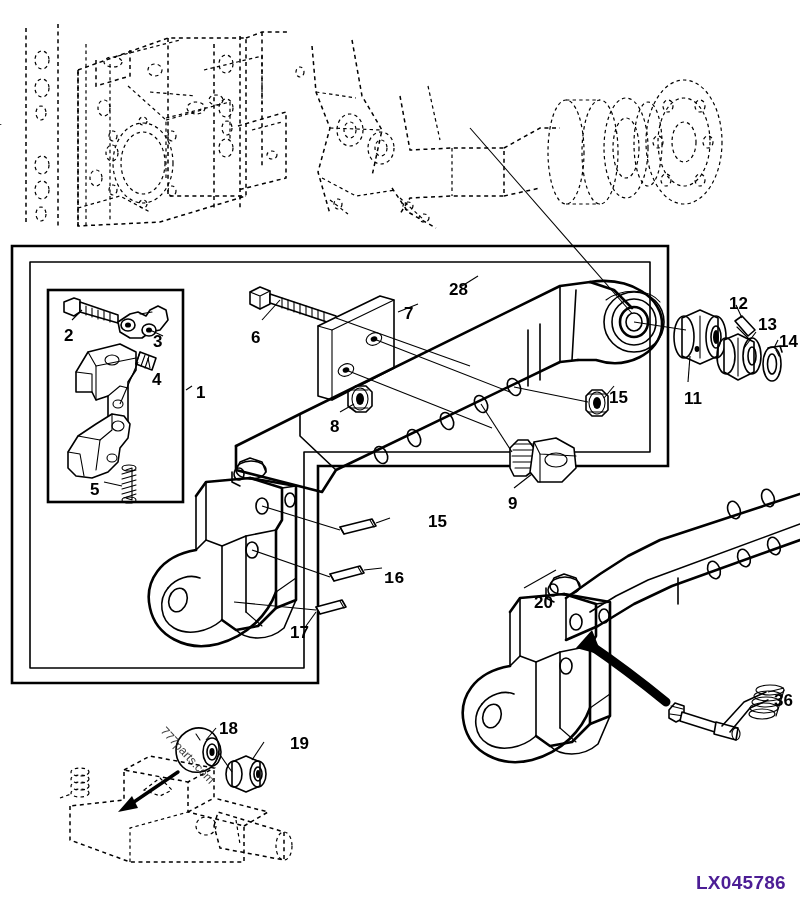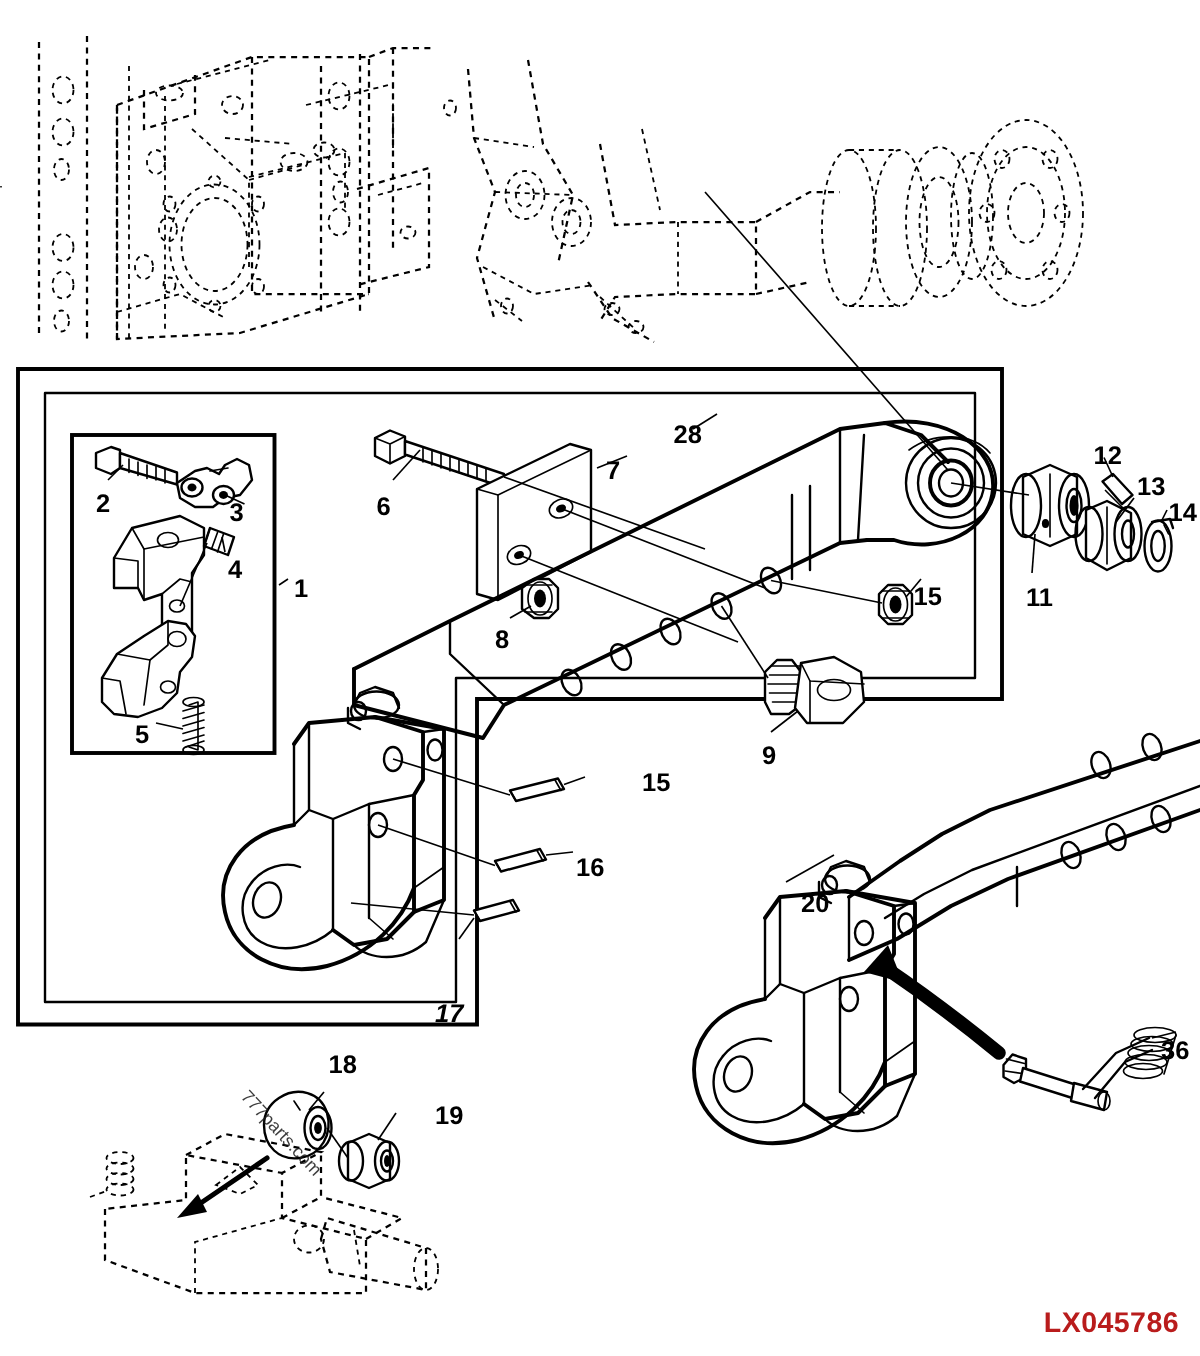--- a/index.html
+++ b/index.html
@@ -36,21 +36,21 @@
     user-select: none;
   }
   #drawing-number {
     position: absolute;
     right: 14px;
     bottom: 10px;
     font-family: "Liberation Sans", sans-serif;
     font-weight: bold;
     font-size: 19px;
     letter-spacing: 0.3px;
-    color: #b91c1c;
+    color: #4c1d95;
   }
   .wm {
     position: absolute;
     font-family: "Liberation Sans", sans-serif;
     font-size: 13px;
     color: #1a1a1a;
     white-space: nowrap;
     user-select: none;
     opacity: 0.85;
   }
@@ -556,23 +556,23 @@
       <div class="callout" style="left: 251px; top: 329px;">6</div>
       <div class="callout" style="left: 404px; top: 305px;">7</div>
       <div class="callout" style="left: 330px; top: 418px;">8</div>
       <div class="callout" style="left: 508px; top: 495px;">9</div>
       <div class="callout" style="left: 609px; top: 389px;">15</div>
       <div class="callout" style="left: 684px; top: 390px;">11</div>
       <div class="callout" style="left: 729px; top: 295px;">12</div>
       <div class="callout" style="left: 758px; top: 316px;">13</div>
       <div class="callout" style="left: 779px; top: 333px;">14</div>
       <div class="callout" style="left: 386px; top: 513px; margin-left: 42px;">15</div>
-      <div class="callout" style="left: 384px; top: 570px;">16</div>
-      <div class="callout" style="left: 290px; top: 667px; font-style: italic;">17</div>
-      <div class="callout" style="left: 219px; top: 701px;">18</div>
+      <div class="callout" style="left: 384px; top: 570px; font-family: Liberation Mono, monospace;">16</div>
+      <div class="callout" style="left: 290px; top: 624px;">17</div>
+      <div class="callout" style="left: 219px; top: 720px;">18</div>
       <div class="callout" style="left: 262px; top: 735px; margin-left: 28px;">19</div>
       <div class="callout" style="left: 534px; top: 594px;">20</div>
       <div class="callout" style="left: 449px; top: 281px;">28</div>
       <div class="callout" style="left: 774px; top: 692px;">36</div>
     </div>
 
   <div id="drawing-number">LX045786</div>
 
 </div>
 

